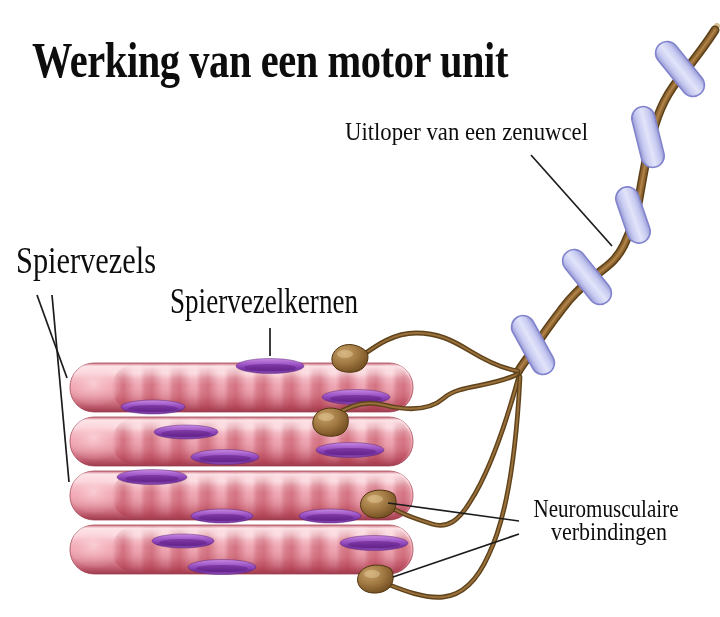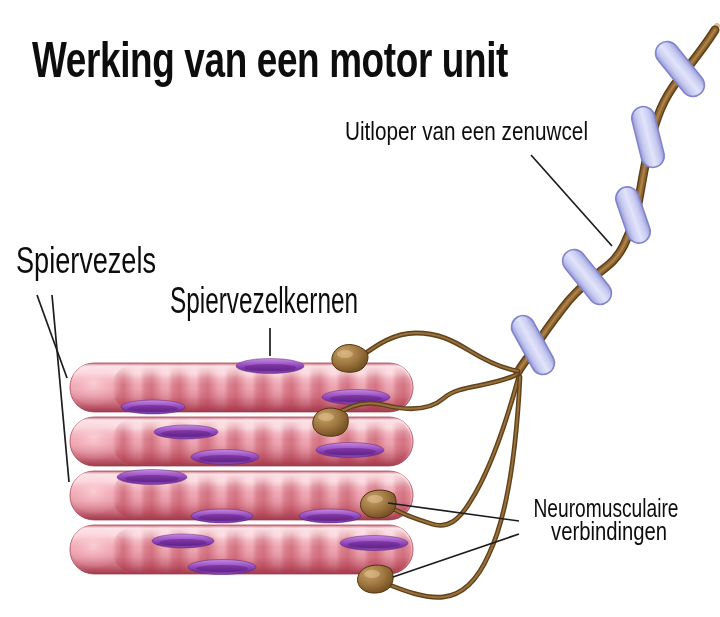--- a/index.html
+++ b/index.html
@@ -1,17 +1,17 @@
 <!DOCTYPE html>
 <html><head>
 <meta charset="utf-8">
 <style>
   html,body{margin:0;padding:0;background:#ffffff;}
   .canvas{position:relative;width:720px;height:617px;background:#fff;overflow:hidden;
-          font-family:Liberation Sans, sans-serif;}
+          font-family:Liberation Serif, serif;}
   svg{position:absolute;left:0;top:0;}
   text{fill:#0d0d0d;}
   .title-text{font-weight:bold;font-size:50px;letter-spacing:-0.5px;}
   .label-lg{font-size:37px;}
   .label-md{font-size:36px;}
   .label-sm{font-size:25px;}
   .pointer{stroke:#1c1c1c;stroke-width:1.7;fill:none;}
 </style>
 </head>
 <body>

